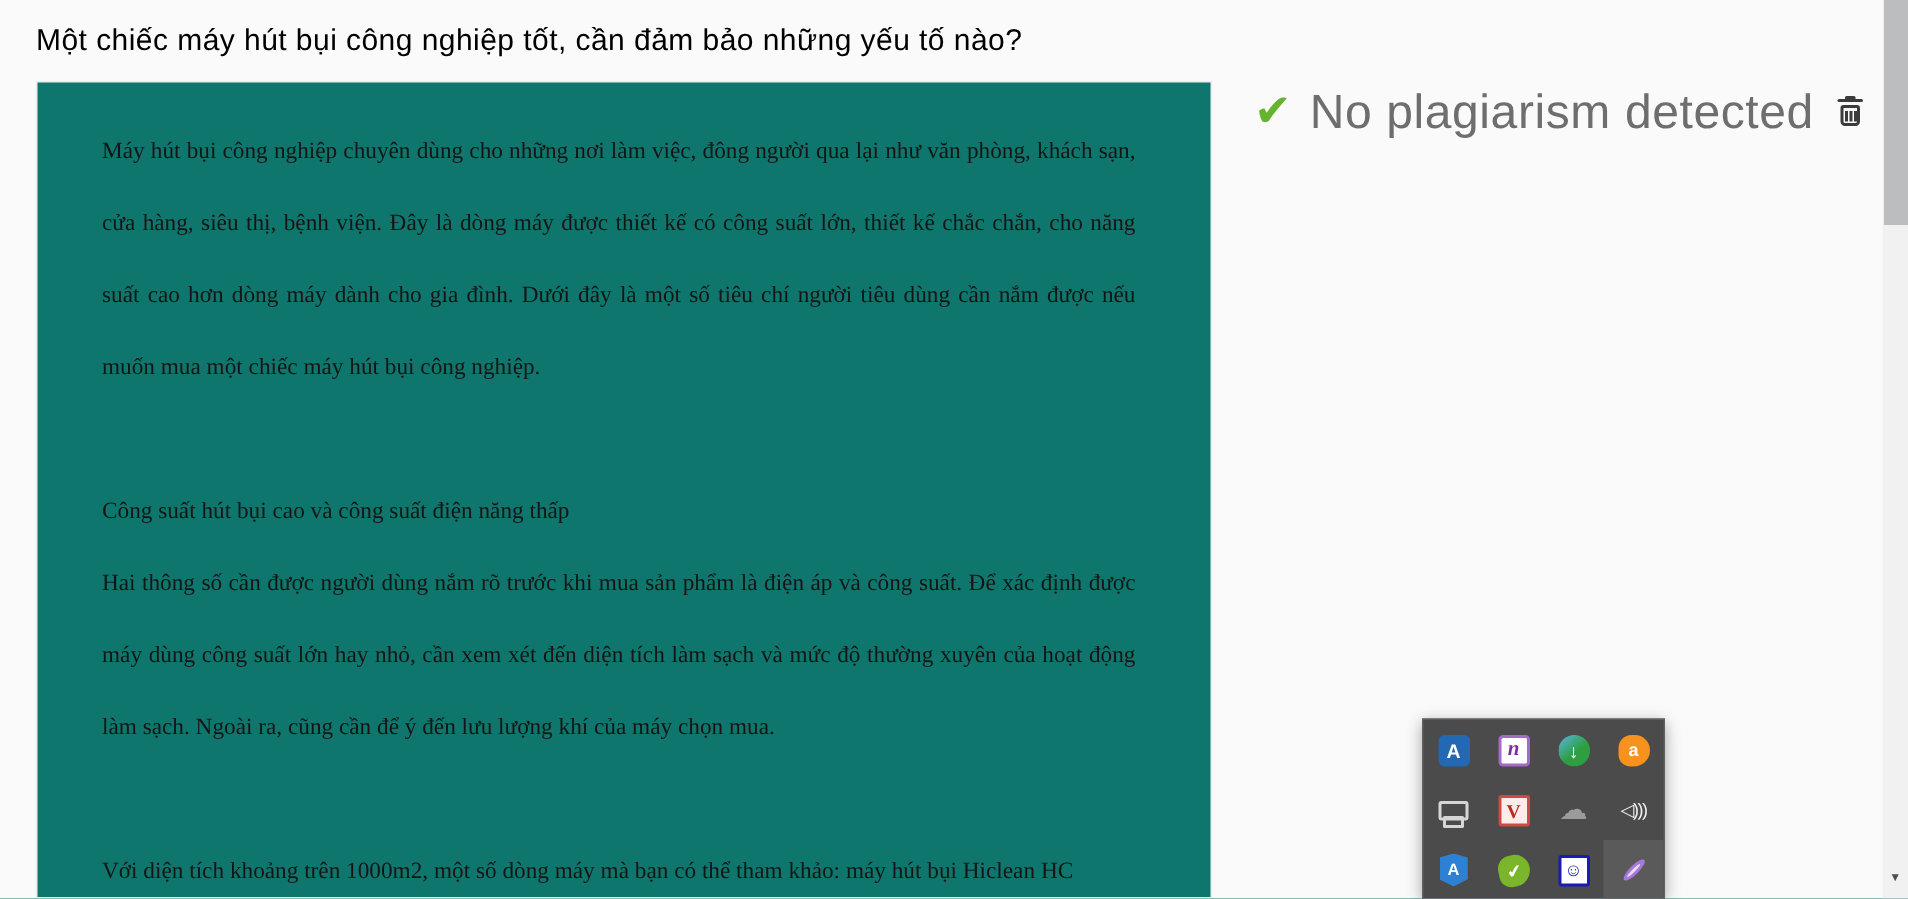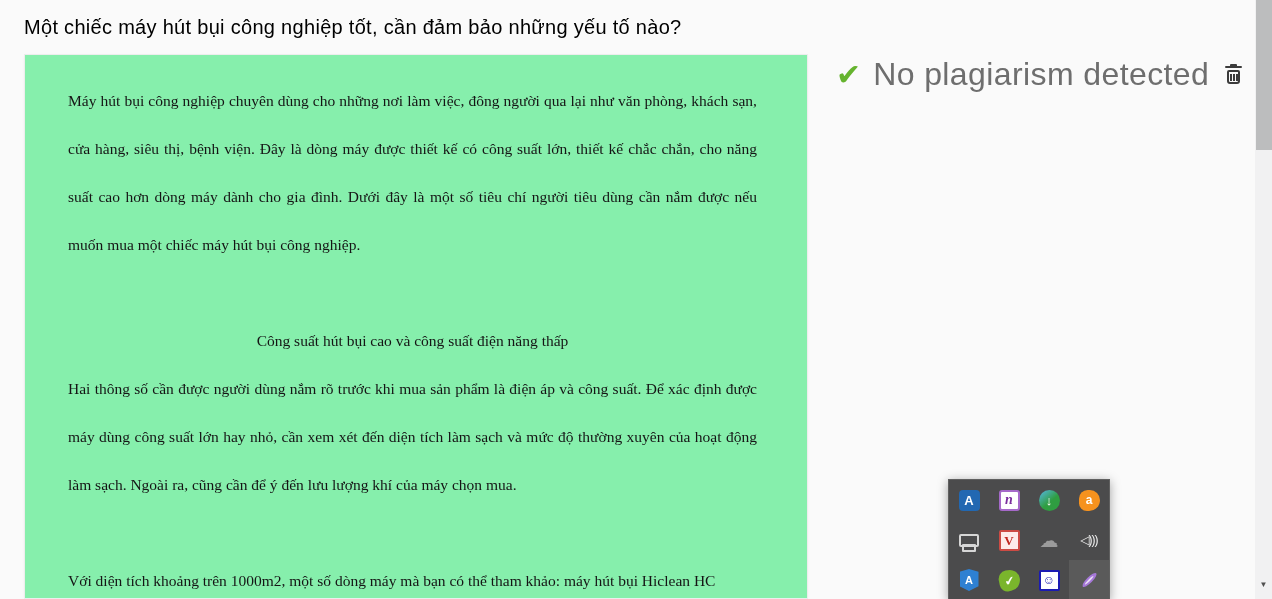--- a/index.html
+++ b/index.html
@@ -12,32 +12,32 @@
 
   
   .page-title {
     position:absolute; left:24px; top:16px;
     font-size:20px; font-weight:400; letter-spacing:0.3px;
   }
 
   
   .doc-card {
     position:absolute; left:24px; top:54px; width:784px; height:545px;
-    background:#86efac; border:1px solid #ededed;
+    background:#0f766e; border:1px solid #ededed;
     box-shadow:0 1px 3px rgba(0,0,0,0.03);
   }
   .doc-content {
     padding:22px 50px 0 43px;
     font-family:"Liberation Serif","DejaVu Serif",serif;
     font-size:15.5px; line-height:48px; color:#151515;
     text-align:justify;
   }
   .doc-content p { margin:0; }
   .doc-content p.gap-after { margin-bottom:48px; }
-  .doc-content p.heading { text-align:center; }
+  .doc-content p.heading { text-align:left; }
 
   
   .status-row {
     position:absolute; left:836px; top:56px;
     display:flex; align-items:center;
   }
   .check-icon { font-size:30px; line-height:1; font-weight:bold; }
   .status-text { font-size:32px; margin-left:12px; letter-spacing:0.4px; }
 
   

